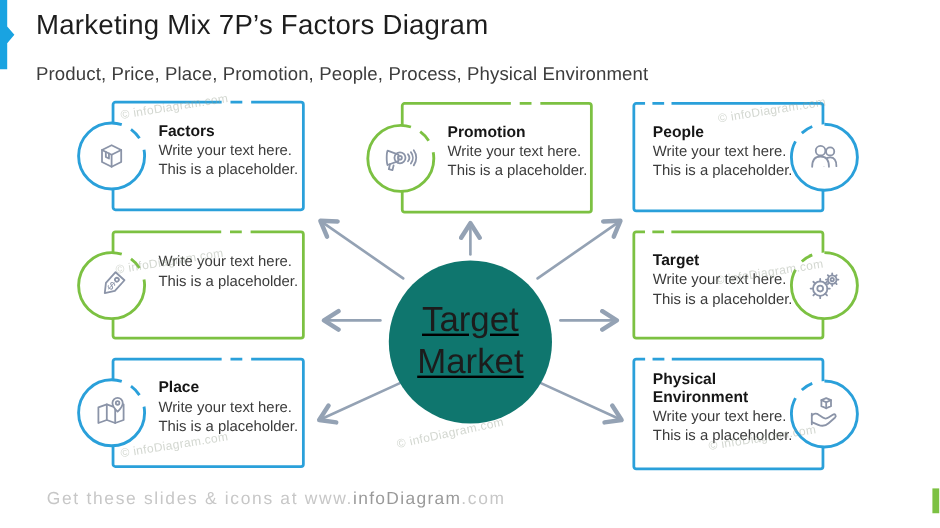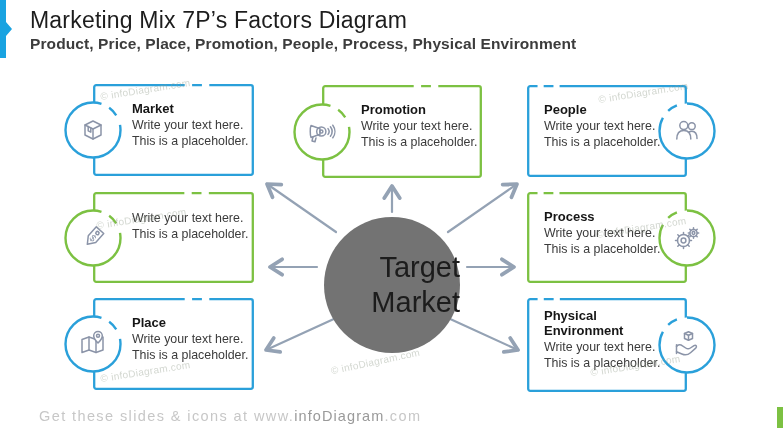--- a/index.html
+++ b/index.html
@@ -3,21 +3,21 @@
 <meta charset="utf-8">
 <style>
   html,body{margin:0;padding:0;background:#fff;}
   .stage{position:relative;width:783px;height:428px;background:#fff;overflow:hidden;
          font-family:"Liberation Sans","DejaVu Sans",sans-serif;}
 
   
   .accent-bar{position:absolute;left:0;top:0;}
   .hdr{position:absolute;left:30px;top:7px;}
   .title{font-size:23px;font-weight:400;color:#1d1d1d;letter-spacing:.2px;line-height:1.2;}
-  .subtitle{font-size:15.5px;font-weight:700;color:#3c3c3c;margin-top:0;letter-spacing:.1px;}
+  .subtitle{font-size:15.5px;font-weight:400;color:#3c3c3c;margin-top:19px;letter-spacing:.1px;}
 
   
   .pbox{position:absolute;}
   .bframe{position:absolute;left:0;top:0;overflow:visible;}
   .frame-rect{fill:none;stroke-width:2.3;}
   .gap-right{stroke-dasharray:72 6 8 6 308;}   
   .gap-left{stroke-dasharray:6 5 8 5 376;}     
   .pbox.blue .frame-rect,.pbox.blue .ring{stroke:#2aa0da;}
   .pbox.green .frame-rect,.pbox.green .ring{stroke:#7cc142;}
 
@@ -32,21 +32,21 @@
   .content{position:absolute;top:18px;}
   .pbox.side-left  .content{left:39px;}
   .pbox.side-right .content{left:17px;}
   .btitle{font-size:13px;font-weight:700;color:#161616;line-height:1.15;}
   .bbody{font-size:12.4px;color:#3b3b3b;line-height:1.3;margin-top:0;white-space:nowrap;}
   .pbox.two-line-title .content{top:11px;}
   .pbox.two-line-title .btitle{width:95px;}
 
   
   .center-circle{position:absolute;left:324px;top:217px;width:136px;height:136px;border-radius:50%;
-                 background:#737373;display:flex;align-items:center;justify-content:center;text-align:right;}
+                 background:#0f766e;display:flex;align-items:center;justify-content:center;text-align:center;text-decoration:underline;}
   .center-label{font-size:29px;color:#1c1c1c;line-height:1.22;font-weight:400;}
 
   .arrows{position:absolute;left:0;top:0;pointer-events:none;}
 
   
   .wm{position:absolute;font-size:10px;color:#96a090;opacity:.42;white-space:nowrap;
       transform:rotate(-9deg);letter-spacing:.3px;}
   .wm.tilt-more{transform:rotate(-12deg);}
   .footer{position:absolute;left:39px;top:408px;font-size:14.5px;letter-spacing:1.4px;color:#c7c7c7;}
   .footer b{color:#9a9a9a;font-weight:400;letter-spacing:1.1px;}
@@ -95,21 +95,21 @@
         <circle class="ring ring-gap-tr" cx="30" cy="30" r="27.5" pathLength="100"></circle>
         <g class="icon-art" transform="translate(14,14)">
           <path d="M8,11 L16,7 L24,11 L24,21 L16,25 L8,21 Z"></path>
           <path d="M8,11 L16,15 L24,11"></path>
             <path d="M16,15 L16,25"></path>
           <path d="M11.2,12.6 L11.2,16.8 L13.8,18.1 L13.8,13.9"></path>
         </g>
       </svg>
     </div>
     <div class="content">
-      <div class="btitle">Market</div>
+      <div class="btitle">Factors</div>
       <div class="bbody"><span>Write your text here.</span><br><span>This is a placeholder.</span></div>
     </div>
   </div>
 
   <div class="pbox green side-left" style="left:93px;top:192px;width:161px;height:91px">
     <svg class="bframe" width="161" height="91">
         <rect class="frame-rect gap-right" x="1.2" y="1.2" width="158.6" height="88.6" rx="2" pathLength="400"></rect>
       </svg>
     <div class="badge">
       <svg width="60" height="60">
@@ -143,21 +143,21 @@
           <circle cx="21" cy="7.8" r="1.5"></circle>
         </g>
       </svg>
     </div>
     <div class="content">
       <div class="btitle">Place</div>
       <div class="bbody"><span>Write your text here.</span><br><span>This is a placeholder.</span></div>
     </div>
   </div>
 
-  <div class="pbox green side-left" style="left:322px;top:85px;width:160px;height:93px">
+  <div class="pbox green side-left" style="left:334px;top:85px;width:160px;height:93px">
     <svg class="bframe" width="160" height="93">
         <rect class="frame-rect gap-right" x="1.2" y="1.2" width="157.6" height="90.6" rx="2" pathLength="400"></rect>
       </svg>
     <div class="badge">
       <svg width="60" height="60">
         <circle class="ring ring-gap-tr" cx="30" cy="30" r="27.5" pathLength="100"></circle>
         <g class="icon-art" transform="translate(14,14)">
           <path d="M5,9.5 C4,11.5 4,19.5 5,21.5 L14,18.2 L14,12.8 Z"></path>
           <circle cx="15.3" cy="15.5" r="4.6"></circle>
           <circle cx="15.3" cy="15.5" r="1.6"></circle>
@@ -206,21 +206,21 @@
           <circle cx="12.5" cy="18.5" r="6"></circle>
             <circle cx="12.5" cy="18.5" r="2.4"></circle>
           <path d="M18.5,18.5 H20.5 M16.7,14.3 L18.2,12.8 M12.5,12.5 V10.5 M8.3,14.3 L6.8,12.8 M6.5,18.5 H4.5 M8.3,22.7 L6.8,24.2 M12.5,24.5 V26.5 M16.7,22.7 L18.2,24.2"></path>
           <circle cx="22.5" cy="11" r="3.6" fill="#fff"></circle>
             <circle cx="22.5" cy="11" r="1.4"></circle>
           <path d="M26.1,11 H27.7 M25.1,8.5 L26.2,7.3 M22.5,7.4 V5.8 M19.9,8.5 L18.8,7.3 M18.9,11 H17.3 M19.9,13.5 L18.8,14.7 M22.5,14.6 V16.2 M25.1,13.5 L26.2,14.7"></path>
         </g>
       </svg>
     </div>
     <div class="content">
-      <div class="btitle">Process</div>
+      <div class="btitle">Target</div>
       <div class="bbody"><span>Write your text here.</span><br><span>This is a placeholder.</span></div>
     </div>
   </div>
 
   <div class="pbox blue side-right two-line-title" style="left:527px;top:298px;width:160px;height:94px">
     <svg class="bframe" width="160" height="94">
         <rect class="frame-rect gap-left" x="1.2" y="1.2" width="157.6" height="91.6" rx="2" pathLength="400"></rect>
       </svg>
     <div class="badge">
       <svg width="60" height="60">

